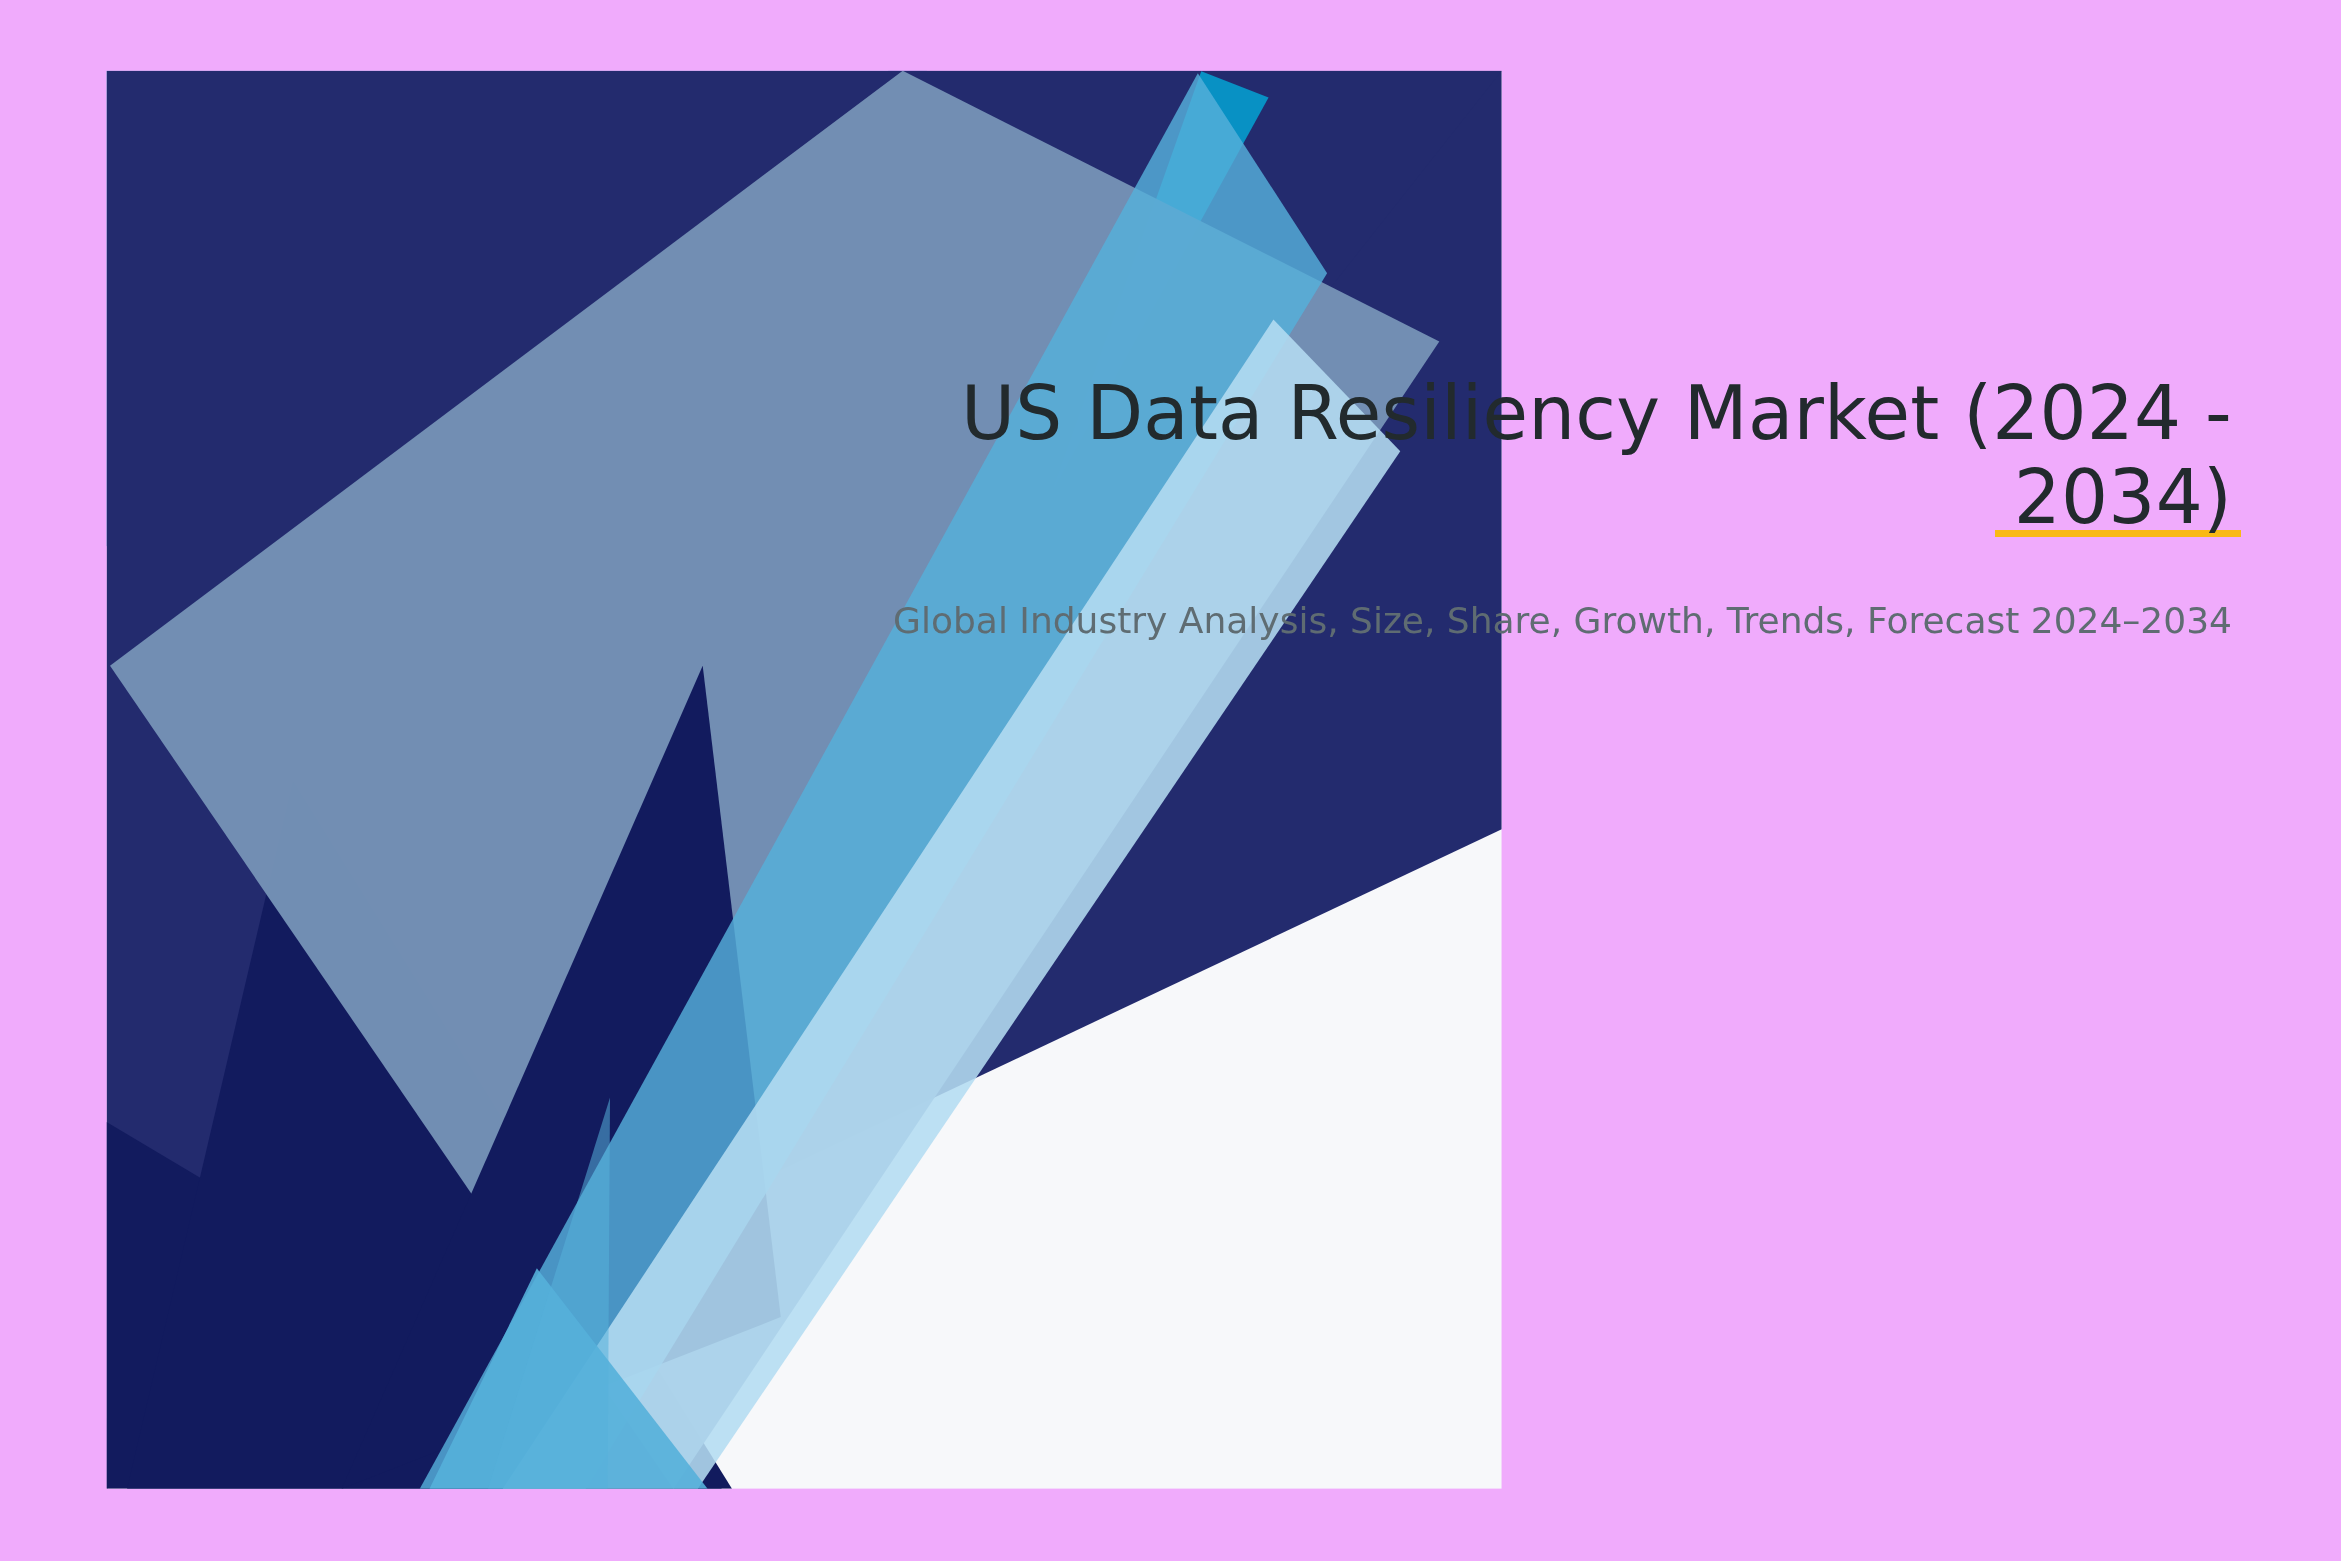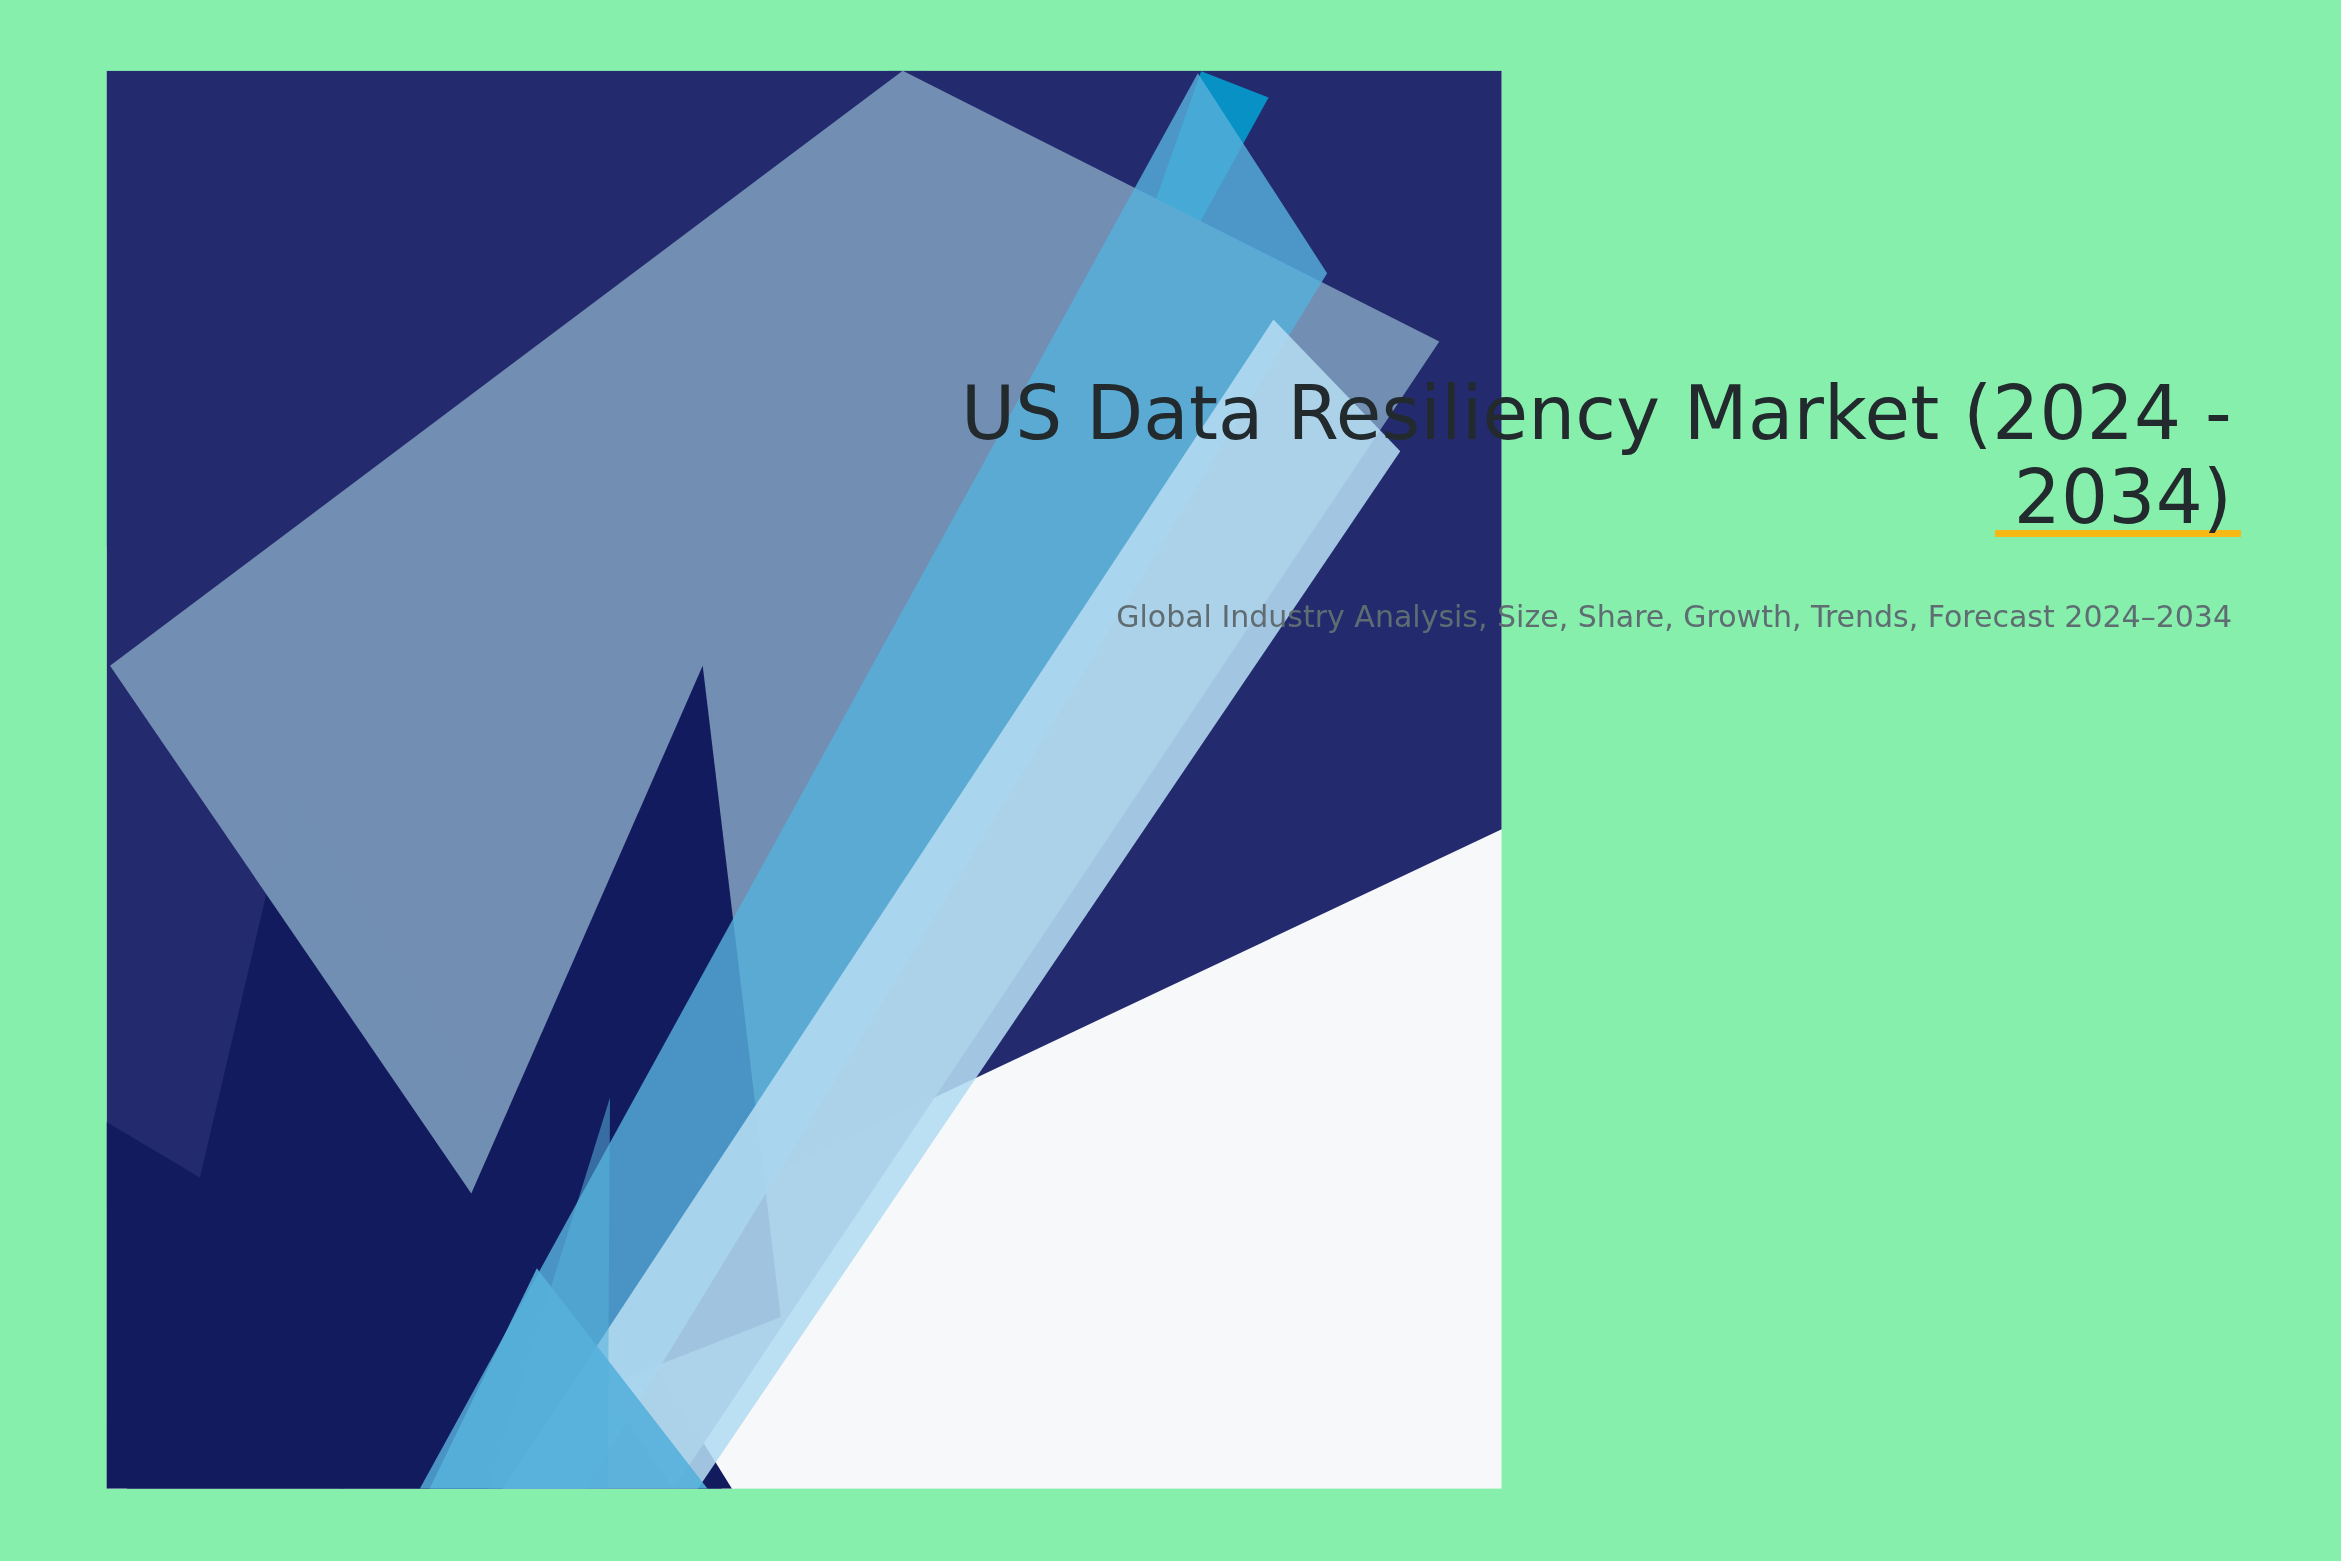--- a/index.html
+++ b/index.html
@@ -10,21 +10,21 @@
   body {
     width: 2342px;
     height: 1561px;
     font-family: "DejaVu Sans", "Liberation Sans", sans-serif;
     overflow: hidden;
   }
   .cover {
     position: relative;
     width: 2342px;
     height: 1561px;
-    background: #86efac;
+    background: #f0abfc;
   }
   .artwork {
     position: absolute;
     left: 0;
     top: 0;
     width: 2342px;
     height: 1561px;
   }
   .artwork svg {
     display: block;
@@ -61,21 +61,21 @@
     width: 246px;
     height: 7.3px;
     background: #f9b915;
     z-index: 2;
   }
   .subtitle {
     margin: 0;
     margin-top: 57px;
     font-family: "DejaVu Sans", "Liberation Sans", sans-serif;
     font-weight: 400;
-    font-size: 30px;
+    font-size: 36px;
     line-height: 1.36;
     color: #5f6c72;
     text-align: right;
   }
 </style>
 </head>
 <body>
 
 <div class="cover">
 

